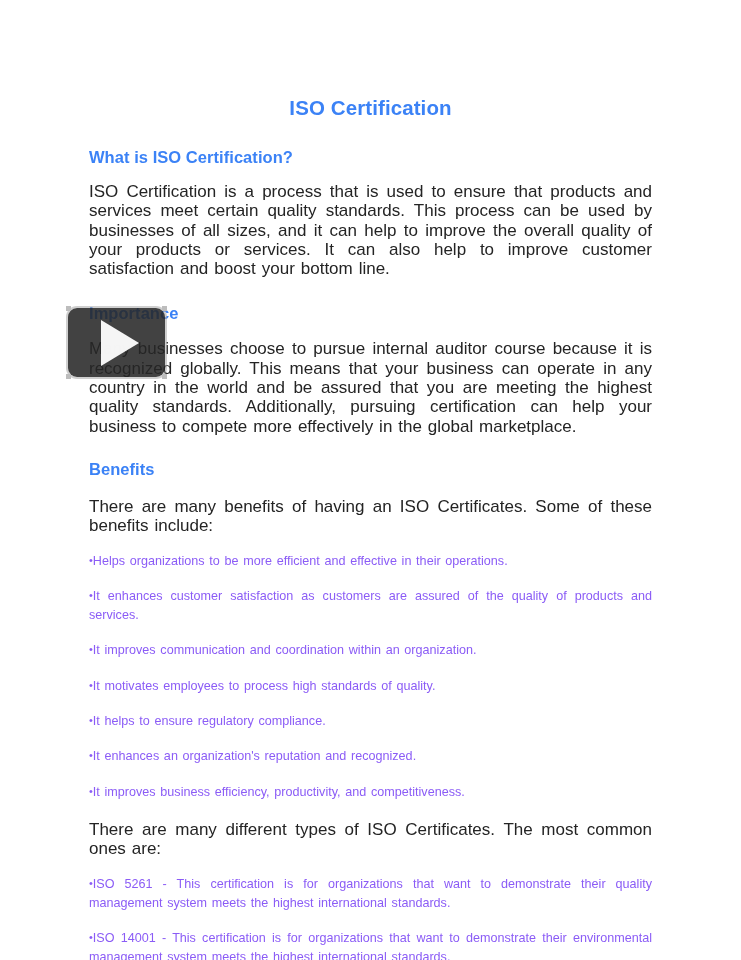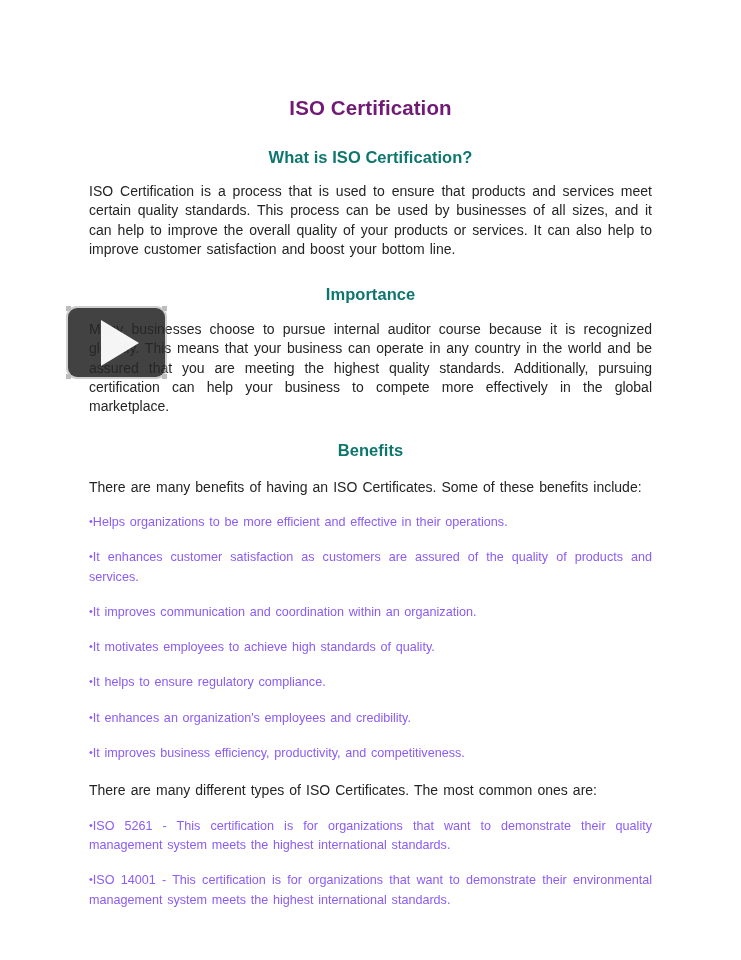--- a/index.html
+++ b/index.html
@@ -29,39 +29,38 @@
     width: 563px;
   }
 
   .doc-title {
     font-size: 20.5px;
     font-weight: bold;
     text-align: center;
     letter-spacing: 0.1px;
     margin: 0;
     padding-top: 96px;
-    color: #701a75;
+    color: #3b82f6;
   }
 
   .section-heading {
     font-size: 16.5px;
     font-weight: bold;
-    color: #0f766e;
+    color: #3b82f6;
     margin: 0;
     letter-spacing: 0.05px;
-    text-align: center;
   }
 
   .h-what { padding-top: 28px; }
   .h-importance { padding-top: 26px; }
   .h-benefits { padding-top: 24px; }
   .h-types { padding-top: 21px; }
 
   p.body-text {
-    font-size: 14px;
+    font-size: 17px;
     line-height: 19.3px;
     text-align: justify;
     text-justify: inter-word;
     margin: 0;
     color: #242424;
     word-spacing: 1.2px;
   }
 
   .p-intro { padding-top: 15px; }
   .p-importance { padding-top: 16px; }
@@ -139,23 +138,23 @@
 
     <h2 class="section-heading h-importance">Importance</h2>
     <p class="body-text p-importance">Many businesses choose to pursue internal auditor course because it is recognized globally. This means that your business can operate in any country in the world and be assured that you are meeting the highest quality standards. Additionally, pursuing certification can help your business to compete more effectively in the global marketplace.</p>
 
     <h2 class="section-heading h-benefits">Benefits</h2>
     <p class="body-text p-benefits-lead">There are many benefits of having an ISO Certificates. Some of these benefits include:</p>
     <ul class="bullets bullets-benefits">
       <li><span class="bullet-glyph">•</span><span>Helps organizations to be more efficient and effective in their operations.</span></li>
       <li><span class="bullet-glyph">•</span><span>It enhances customer satisfaction as customers are assured of the quality of products and services.</span></li>
       <li><span class="bullet-glyph">•</span><span>It improves communication and coordination within an organization.</span></li>
-      <li><span class="bullet-glyph">•</span><span>It motivates employees to achieve high standards of quality.</span></li>
+      <li><span class="bullet-glyph">•</span><span>It motivates employees to process high standards of quality.</span></li>
       <li><span class="bullet-glyph">•</span><span>It helps to ensure regulatory compliance.</span></li>
-      <li><span class="bullet-glyph">•</span><span>It enhances an organization's employees and credibility.</span></li>
+      <li><span class="bullet-glyph">•</span><span>It enhances an organization's reputation and recognized.</span></li>
       <li><span class="bullet-glyph">•</span><span>It improves business efficiency, productivity, and competitiveness.</span></li>
     </ul>
 
     <p class="body-text p-types-lead">There are many different types of ISO Certificates. The most common ones are:</p>
     <ul class="bullets bullets-types">
       <li><span class="bullet-glyph">•</span><span>ISO 5261 - This certification is for organizations that want to demonstrate their quality management system meets the highest international standards.</span></li>
       <li><span class="bullet-glyph">•</span><span>ISO 14001 - This certification is for organizations that want to demonstrate their environmental management system meets the highest international standards.</span></li>
     </ul>
 
   </div>

